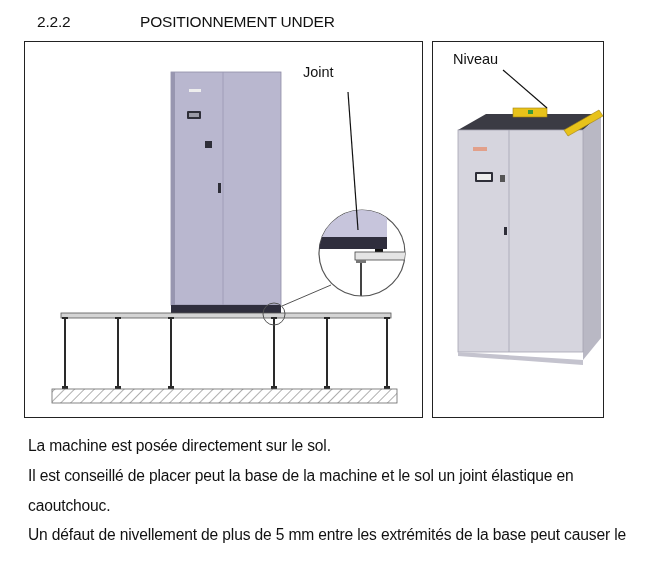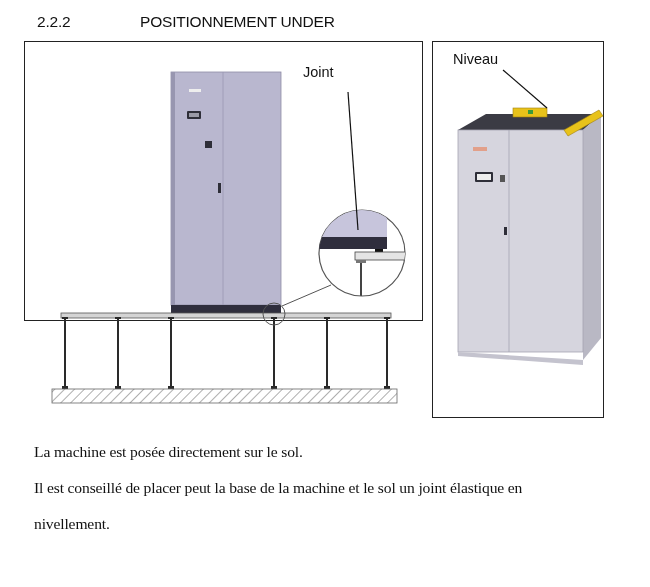--- a/index.html
+++ b/index.html
@@ -2,26 +2,26 @@
 <html><head>
 <meta charset="utf-8">
 <style>
   html, body { margin:0; padding:0; background:#ffffff; }
   body { width:650px; height:587px; position:relative; overflow:hidden;
          font-family:"Liberation Sans", sans-serif; color:#111; }
   .heading { position:absolute; left:21px; top:13px; font-size:15.5px; letter-spacing:-0.2px; }
   .heading .num { position:absolute; left:16px; top:0; }
   .heading .title { position:absolute; left:75px; top:0; white-space:nowrap;margin-left:44px; }
   .frame { position:absolute; border:1.5px solid #222; box-sizing:border-box; background:#fff; }
-  .frame-left { left:24px; top:41px; width:399px; height:280px; }
+  .frame-left { left:24px; top:41px; width:399px; height:377px; }
   .frame-right { left:432px; top:41px; width:172px; height:377px; }
   .frame svg { position:absolute; left:0; top:0; }
   .label { position:absolute; font-size:14.5px; white-space:nowrap; }
   .body-text { position:absolute; left:20px; top:427px; width:620px; font-size:15.6px; line-height:21.8px; letter-spacing:-0.15px; }
-  .body-text p { margin:14px;font-family:Liberation Serif, serif; }
+  .body-text p { margin:8px; }
 </style>
 </head>
 <body>
 
 <div class="heading">
   <span class="num">2.2.2</span>
   <span class="title">POSITIONNEMENT UNDER</span>
 </div>
 
 <div class="frame frame-left">
@@ -114,14 +114,15 @@
       <polygon points="131,88 166,68 170,74 135,94" fill="#e8c21a" stroke="#a08010" stroke-width="0.6"></polygon>
     </g>
     <line x1="70" y1="28" x2="114" y2="66" stroke="#111" stroke-width="1.2"></line>
   </svg>
   <div class="label" style="left:20px; top:9px;">Niveau</div>
 </div>
 
 <div class="body-text">
   <p>La machine est posée directement sur le sol.</p>
   <p>Il est conseillé de placer peut la base de la machine et le sol un joint élastique en</p>
-  <p>nivellement.</p>
+  <p>caoutchouc.</p>
+  <p>Un défaut de nivellement de plus de 5 mm entre les extrémités de la base peut causer le</p>
 </div>
 
 </body></html>

